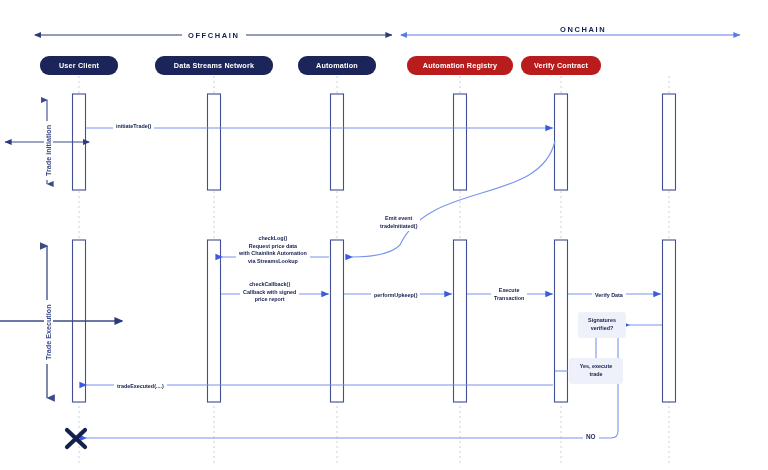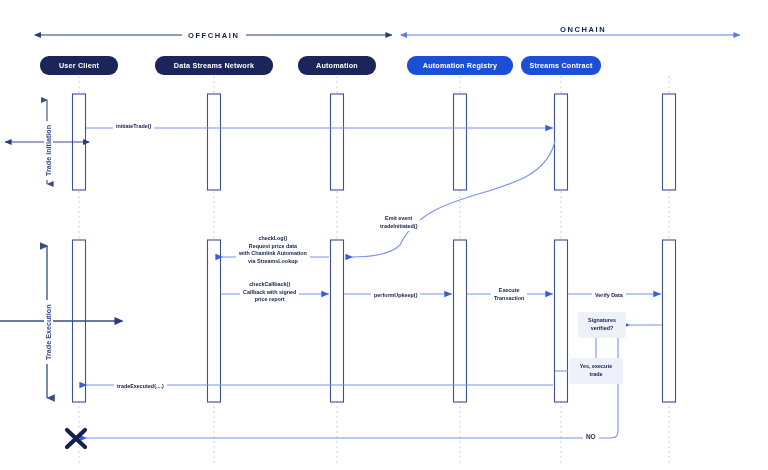--- a/index.html
+++ b/index.html
@@ -6,21 +6,21 @@
   body{width:768px;height:470px;overflow:hidden;
        font-family:"Liberation Sans","DejaVu Sans",sans-serif;color:#14204e;}
   #canvas{position:relative;width:620px;height:470px;}
   svg.layer{position:absolute;left:0;top:0;width:768px;height:470px;overflow:visible;}
   .lane-label{position:absolute;font-size:7.5px;font-weight:700;letter-spacing:1.6px;
               color:#14204e;background:#fff;padding:0 6px;white-space:nowrap;}
   .actor{position:absolute;height:19px;border-radius:9px;display:flex;align-items:center;
          justify-content:center;color:#fff;font-size:7.2px;font-weight:700;letter-spacing:.2px;
          white-space:nowrap;box-sizing:border-box;padding:0 2px;}
   .actor.off{background:#1b2559;}
-  .actor.on{background:#1d4ed8;text-align:right;}
+  .actor.on{background:#b91c1c;text-align:right;}
   .side-label{position:absolute;font-size:7.2px;font-weight:700;color:#3a4a87;
               white-space:nowrap;transform-origin:0 0;}
   .msg{position:absolute;font-size:5.4px;font-weight:700;line-height:1.42;text-align:center;
        color:#14204e;background:#fff;padding:1px 3px;white-space:nowrap;}
   .decision{position:absolute;background:#eef1fa;border-radius:3px;font-size:5.4px;
             font-weight:700;line-height:1.42;text-align:center;color:#14204e;
             display:flex;align-items:center;justify-content:center;box-sizing:border-box;}
   .no-label{position:absolute;font-size:6.4px;font-weight:700;color:#1b2559;background:#fff;padding:0 3px;}
 </style>
 </head>
@@ -58,21 +58,21 @@
     </g>
   </svg>
 
   <div class="lane-label" style="left:182px;top:31px;">OFFCHAIN</div>
   <div class="lane-label" style="left:554px;top:25px;">ONCHAIN</div>
 
   <div class="actor off" style="left:40px;top:56px;width:78px;">User Client</div>
   <div class="actor off" style="left:298px;top:56px;width:78px;">Automation</div>
   <div class="actor off" style="left:155px;top:56px;width:118px;">Data Streams Network</div>
   <div class="actor on" style="left:407px;top:56px;width:106px;">Automation Registry</div>
-  <div class="actor on" style="left:521px;top:56px;width:80px;">Streams Contract</div>
+  <div class="actor on" style="left:521px;top:56px;width:80px;">Verify Contract</div>
 
   <svg class="layer">
 
     <g>
       <line x1="79" y1="76" x2="79" y2="466" stroke="#c9cfe4" stroke-width="1" stroke-dasharray="2,3"></line>
     </g>
     <g>
       <line x1="214" y1="76" x2="214" y2="466" stroke="#c9cfe4" stroke-width="1" stroke-dasharray="2,3"></line>
     </g>
     <g>

